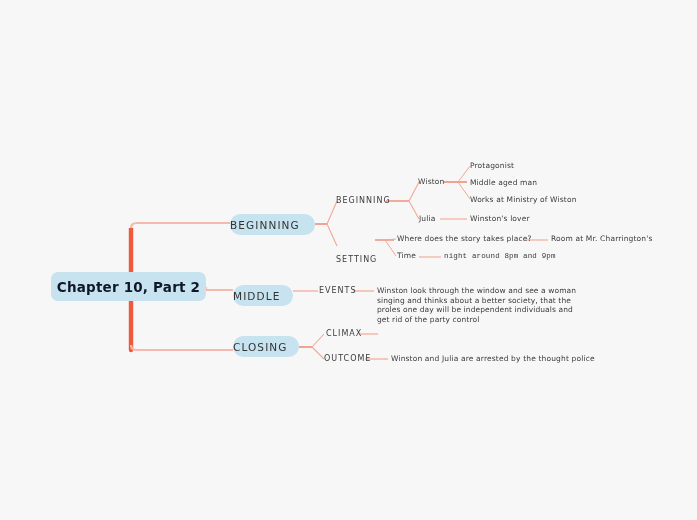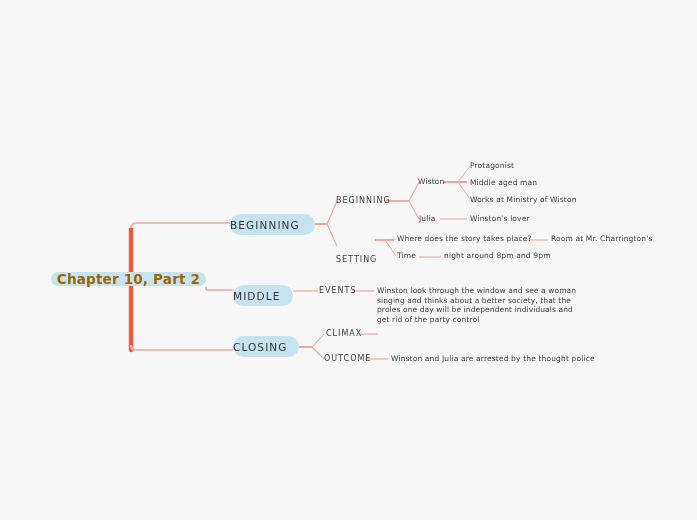--- a/index.html
+++ b/index.html
@@ -31,27 +31,27 @@
   
   .node {
     position: absolute;
     box-sizing: border-box;
   }
   
   .root {
     left: 51px;
     top: 272px;
     width: 155px;
-    height: 14px;
+    height: 29px;
     background: #c6e3ef;
     border-radius: 7px;
     display: flex;
     align-items: center;
     justify-content: center;
-    color: #a16207;
+    color: #0f172a;
     font-size: 13.5px;
     font-weight: bold;
     letter-spacing: 0.2px;
   }
   
   .pill {
     background: #c6e3ef;
     border-radius: 999px;
     display: flex;
     align-items: center;
@@ -171,21 +171,21 @@
   <div class="node leaf" style="left:470px; top:214px;">Winston's lover</div>
 
   <div class="node cap" style="left:336px; top:242px;margin-top:13px;">SETTING</div>
 
   <div class="node leaf" style="left:397px; top:234px;">Where does the story takes place?</div>
 
   <div class="node leaf" style="left:551px; top:234px;">Room at Mr. Charrington's</div>
 
   <div class="node leaf" style="left:397px; top:251px;">Time</div>
 
-  <div class="node leaf" style="left:444px; top:251px;">night around 8pm and 9pm</div>
+  <div class="node leaf" style="left:444px; top:251px;font-family:Liberation Mono, monospace;">night around 8pm and 9pm</div>
 
   <div class="node cap" style="left:319px; top:286px;">EVENTS</div>
 
   <div class="node para para-wide" style="left:377px; top:277px;">Winston look through the window and see a woman
 singing and thinks about a better society, that the
 proles one day will be independent individuals and
 get rid of the party control</div>
 
   <div class="node cap" style="left:326px; top:329px;">CLIMAX</div>
 

